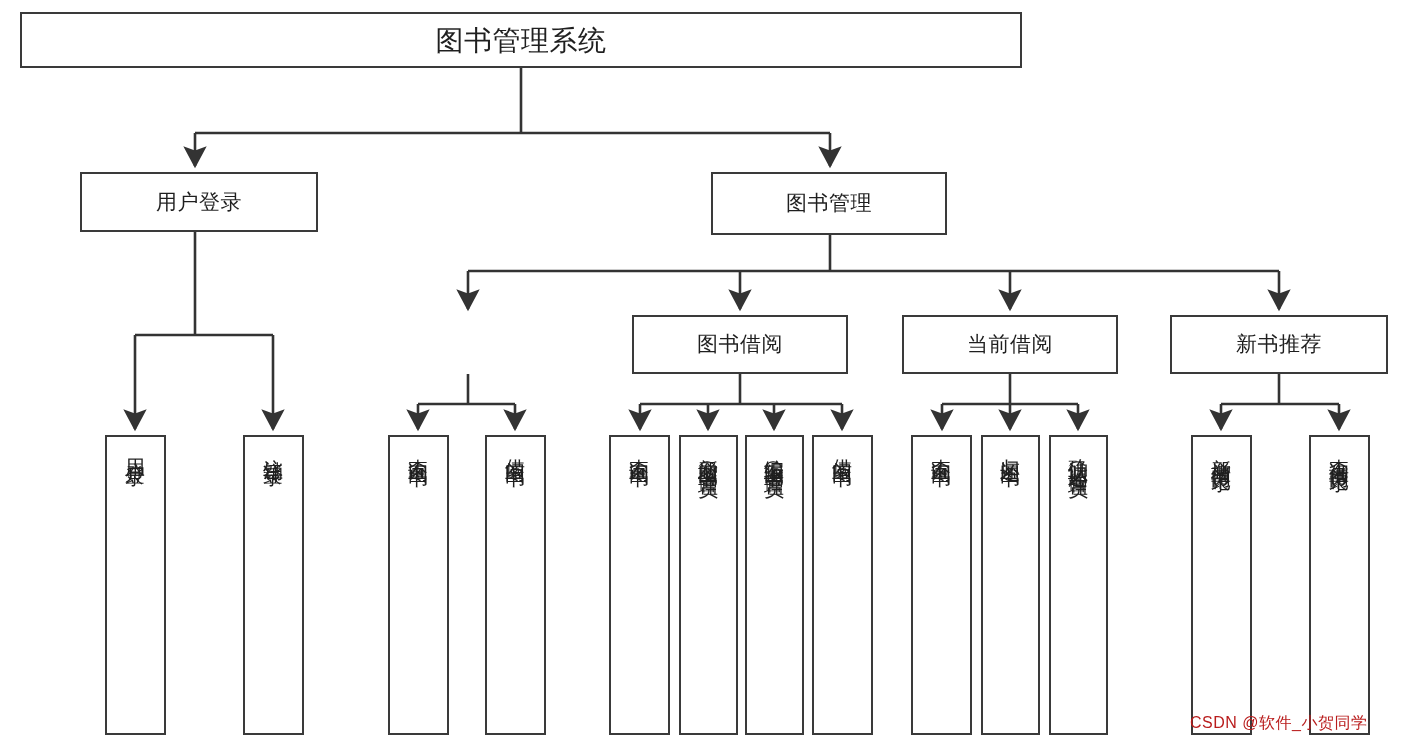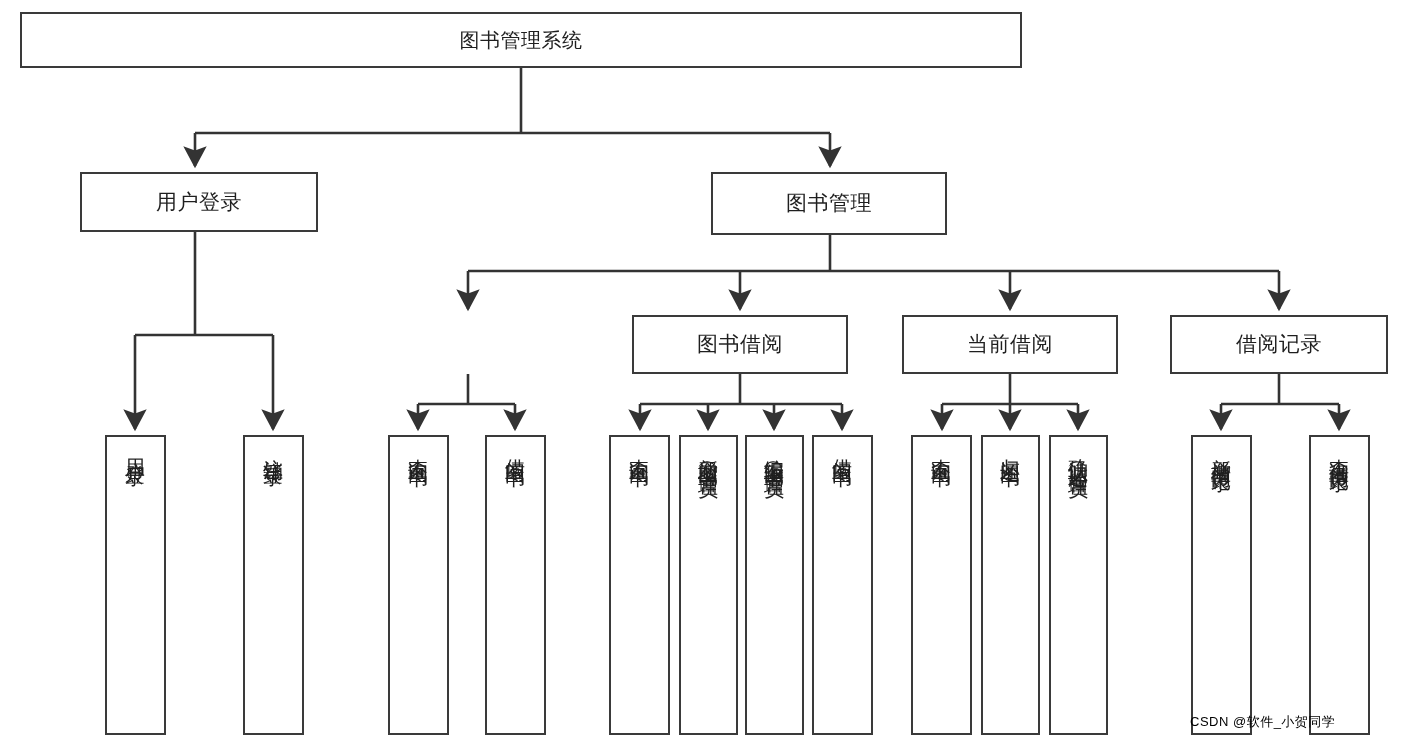--- a/index.html
+++ b/index.html
@@ -41,39 +41,39 @@
     line-height: 1.25;
     letter-spacing: 0.5px;
     color: #1f1f1f;
   }
   
   .node.horizontal .node-label {
     writing-mode: horizontal-tb;
     font-size: 21px;
   }
   .node.root .node-label {
-    font-size: 20px;
+    font-size: 28px;
   }
   
   .node.vertical {
     align-items: flex-start;
     justify-content: center;
     padding-top: 6px;
   }
   .node.vertical .node-label {
     writing-mode: vertical-rl;
     text-orientation: upright;
     font-size: 20px;
     letter-spacing: 3px;
     line-height: 1;
   }
   .watermark {
     position: absolute;
-    font-size: 13px;
-    color: #000000;
+    font-size: 16px;
+    color: #b91c1c;
     white-space: nowrap;
     letter-spacing: 0.5px;
     user-select: none;
   }
 </style>
 </head>
 <body>
 
 <div id="diagram-root">
 
@@ -143,21 +143,21 @@
 
   <div class="node horizontal" style="left:632px; top:315px; width:216px; height:59px;">
     <span class="node-label">图书借阅</span>
   </div>
 
   <div class="node horizontal" style="left:902px; top:315px; width:216px; height:59px;">
     <span class="node-label">当前借阅</span>
   </div>
 
   <div class="node horizontal" style="left:1170px; top:315px; width:218px; height:59px;">
-    <span class="node-label">借阅记录</span>
+    <span class="node-label">新书推荐</span>
   </div>
 
   <div class="node vertical" style="left:105px; top:435px; width:61px; height:300px;">
     <span class="node-label">用户登录</span>
   </div>
 
   <div class="node vertical" style="left:243px; top:435px; width:61px; height:300px;">
     <span class="node-label">注销登录</span>
   </div>
 

